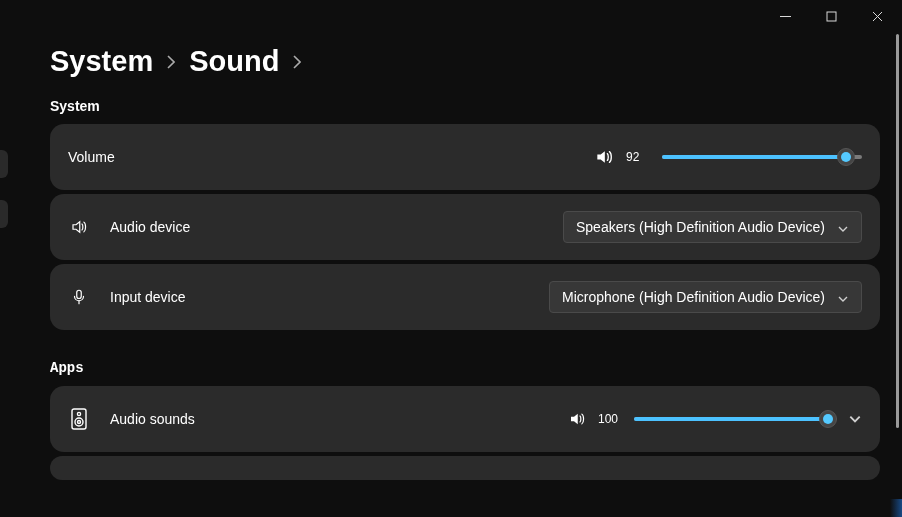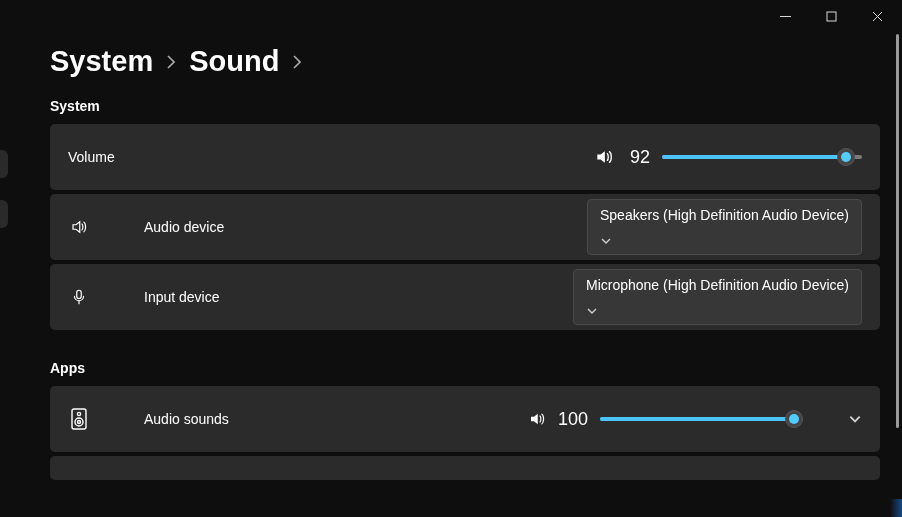--- a/index.html
+++ b/index.html
@@ -77,31 +77,30 @@
     color: #aaa;
     font-size: 14px;
     display: inline-flex;
   }
 
   .section-label {
     font-size: 14px;
     font-weight: 600;
     margin: 8px 0 10px 0;
   }
-  .section-label.apps { margin-top: 30px; }
+  .section-label.apps { margin-top: 30px; font-family: Liberation Mono, monospace; }
 
   .card {
     background: var(--panel);
-    border-radius: 5px;
+    border-radius: 14px;
     padding: 0 18px;
     display: flex;
     align-items: center;
     min-height: 66px;
     margin-bottom: 4px;
-    gap: 34px;
   }
   .card .label {
     font-size: 14px;
     flex: 0 0 auto;
   }
   .card .spacer { flex: 1 1 auto; }
   .icon-slot {
     width: 22px;
     display: flex;
     justify-content: center;
@@ -109,37 +108,36 @@
     margin-right: 20px;
     color: var(--text);
   }
 
   .dropdown {
     background: var(--dropdown-bg);
     border: 1px solid #4a4a4a;
     border-radius: 4px;
     padding: 7px 12px;
     display: flex;
-    align-items: flex-start;
+    align-items: flex-end;
     gap: 12px;
     font-size: 14px;
     cursor: default;
-    flex-direction: column;
   }
   .dropdown .dd-text { color: var(--text); }
   .dropdown .dd-chev { color: #cfcfcf; display: inline-flex; }
 
   
   .vol-cluster {
     display: flex;
     align-items: center;
     gap: 12px;
   }
   .vol-cluster .vol-icon { color: var(--text); display:flex; }
-  .vol-cluster .vol-num { font-size: 18px; min-width: 24px; text-align: right; }
+  .vol-cluster .vol-num { font-size: 12px; min-width: 24px; text-align: left; }
 
   .slider {
     position: relative;
     width: 200px;
     height: 20px;
     display: flex;
     align-items: center;
   }
   .slider .track-bg {
     position: absolute;

